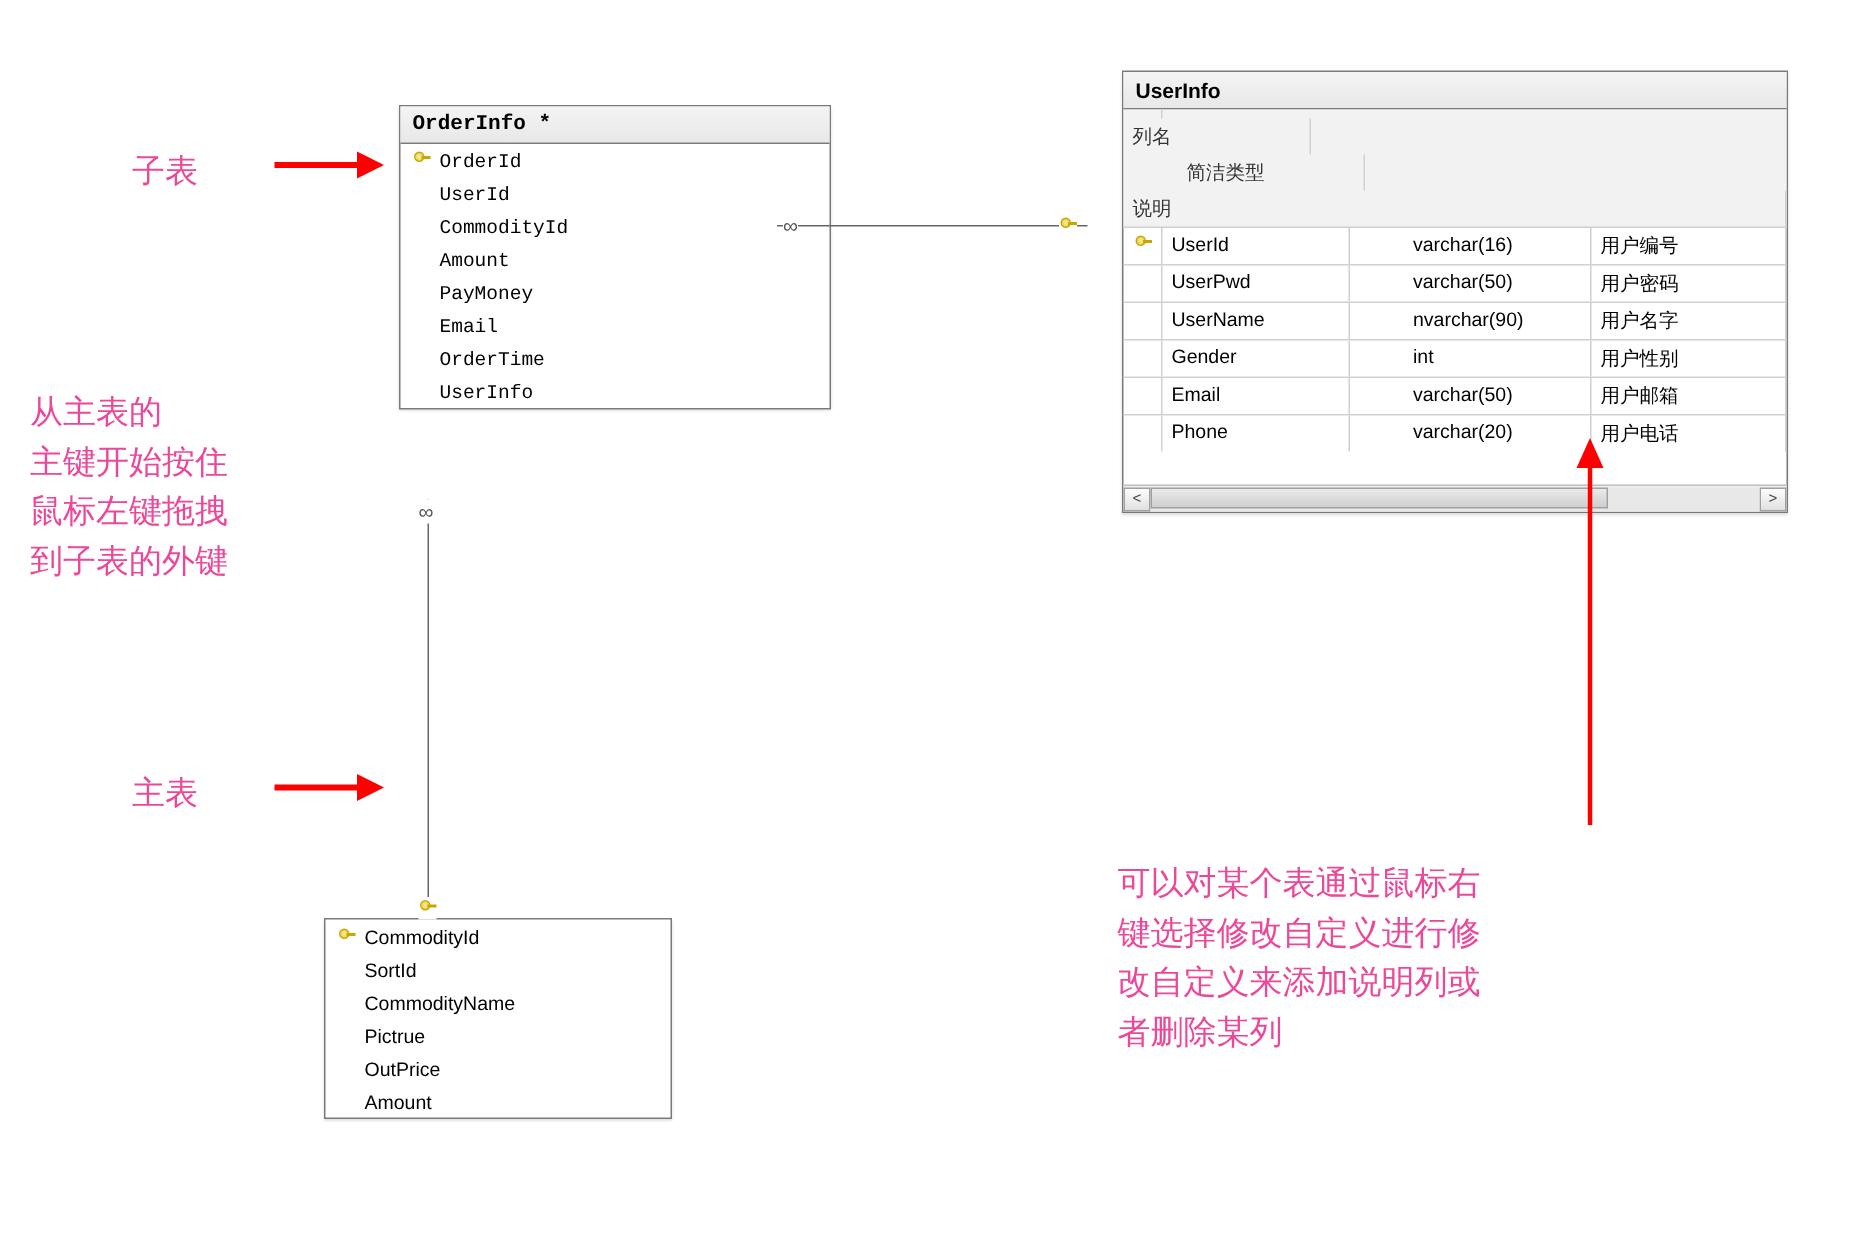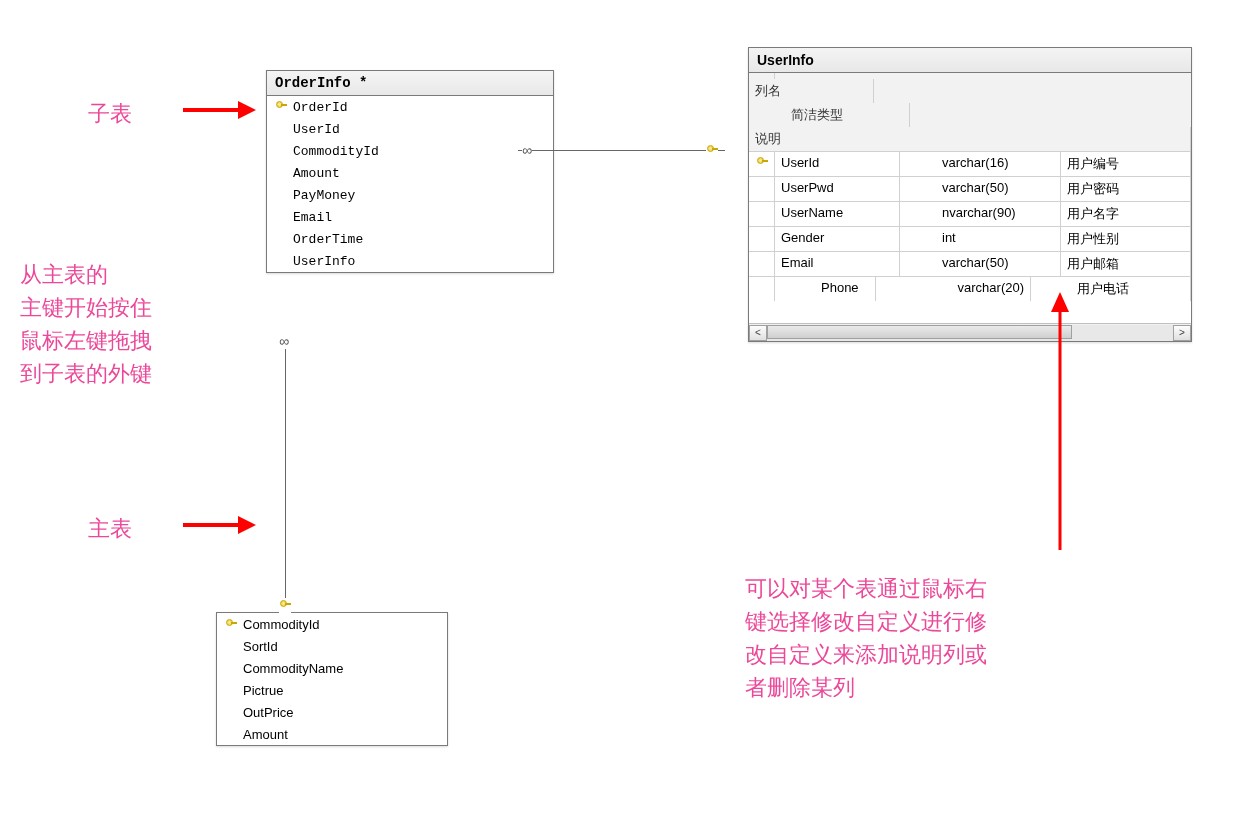--- a/index.html
+++ b/index.html
@@ -46,21 +46,21 @@
     display: flex;
     align-items: stretch;
     border-bottom: 1px solid #d0d0d0;
   }
   .wide-header { background: #f2f2f2; font-weight: normal; color: #333; flex-direction: column; }
   .wc { padding: 3px 6px; border-right: 1px solid #d0d0d0; }
   .wc-key { width: 26px; text-align: center; flex-shrink: 0; }
   .wc-1 { width: 125px; }
   .wc-2 { width: 125px; margin-left: 36px; }
   .wc-3 { flex: 1; min-width: 120px; }
-  .wide-row:last-child { border-bottom: none; gap: 40px; }
+  .wide-row:last-child { border-bottom: none; }
   .blank-row { height: 22px; border-bottom: none; }
 
   .scroll-bar {
     display: flex;
     align-items: center;
     height: 18px;
     background: #f0f0f0;
     border-top: 1px solid #c0c0c0;
   }
   .sb-btn {

